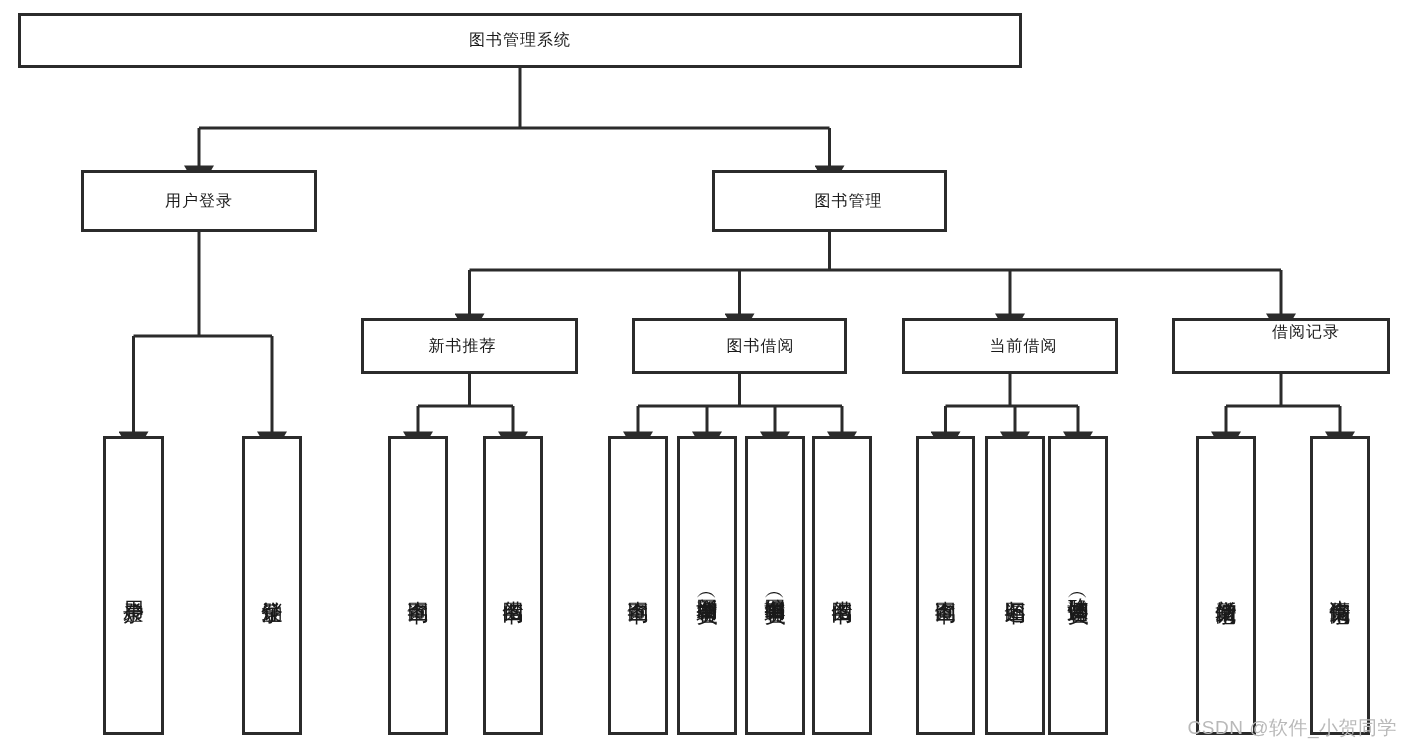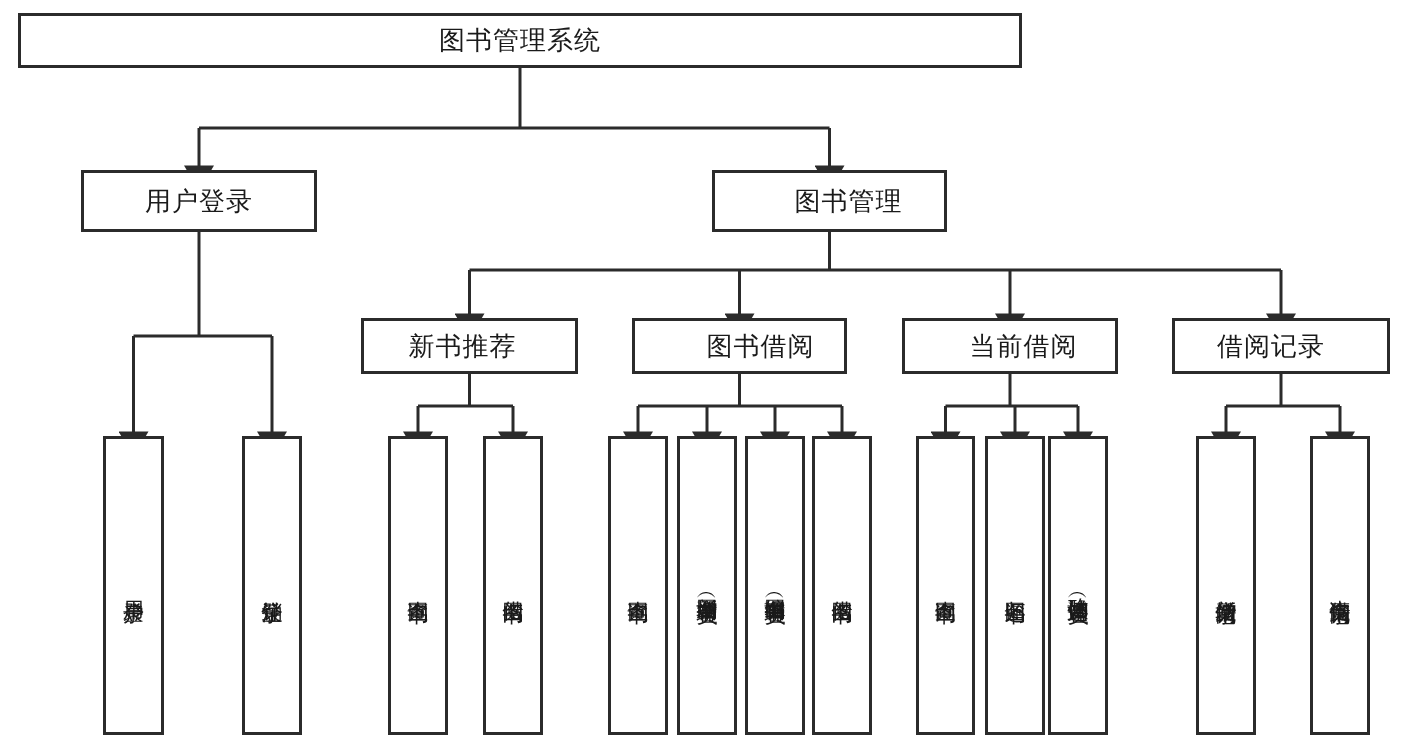--- a/index.html
+++ b/index.html
@@ -20,21 +20,21 @@
     font-family:"Liberation Sans","DejaVu Sans",sans-serif;
     font-size:21px;line-height:1.05;color:#1a1a1a;
     letter-spacing:1px;white-space:nowrap;
   }
   .htext-wrap{
     position:absolute;display:flex;align-items:center;justify-content:center;
     pointer-events:none;
   }
   .htext{
     font-family:"Liberation Sans","DejaVu Sans",sans-serif;
-    font-size:26px;color:#1a1a1a;white-space:nowrap;letter-spacing:1px;
+    font-size:16px;color:#1a1a1a;white-space:nowrap;letter-spacing:1px;
   }
   #watermark{
     position:absolute;right:8px;bottom:6px;
     font-family:"Liberation Sans","DejaVu Sans",sans-serif;
     font-size:19px;color:#b9b9b9;letter-spacing:0.5px;white-space:nowrap;
   }
 </style>
 </head>
 <body>
 
@@ -117,21 +117,21 @@
       </div>
       <div class="htext-wrap" style="left: 355px; top: 318px; width: 215px; height: 56px;">
         <span class="htext">新书推荐</span>
       </div>
       <div class="htext-wrap" style="left: 632px; top: 318px; width: 257px; height: 56px;">
         <span class="htext">图书借阅</span>
       </div>
       <div class="htext-wrap" style="left: 902px; top: 318px; width: 243px; height: 56px;">
         <span class="htext">当前借阅</span>
       </div>
-      <div class="htext-wrap" style="left: 1172px; top: 318px; width: 198px; height: 56px;">
+      <div class="htext-wrap" style="left: 1172px; top: 304px; width: 198px; height: 56px; padding-left: 35px;">
         <span class="htext">借阅记录</span>
       </div>
       <div class="vtext-wrap" style="left: 103px; top: 436px; width: 61px; height: 299px;">
         <span class="vtext">用户登录</span>
       </div>
       <div class="vtext-wrap" style="left: 242px; top: 436px; width: 60px; height: 299px;">
         <span class="vtext">注销登录</span>
       </div>
       <div class="vtext-wrap" style="left: 388px; top: 436px; width: 60px; height: 299px;">
         <span class="vtext">查询图书</span>
@@ -161,13 +161,14 @@
         <span class="vtext">确认归还（管理员）</span>
       </div>
       <div class="vtext-wrap" style="left: 1196px; top: 436px; width: 60px; height: 299px;">
         <span class="vtext">新增借阅记录</span>
       </div>
       <div class="vtext-wrap" style="left: 1310px; top: 436px; width: 60px; height: 299px;">
         <span class="vtext">查询借阅记录</span>
       </div>
     </div>
 
+  <div id="watermark">CSDN @软件_小贺同学</div>
 </div>
 
 </body></html>

